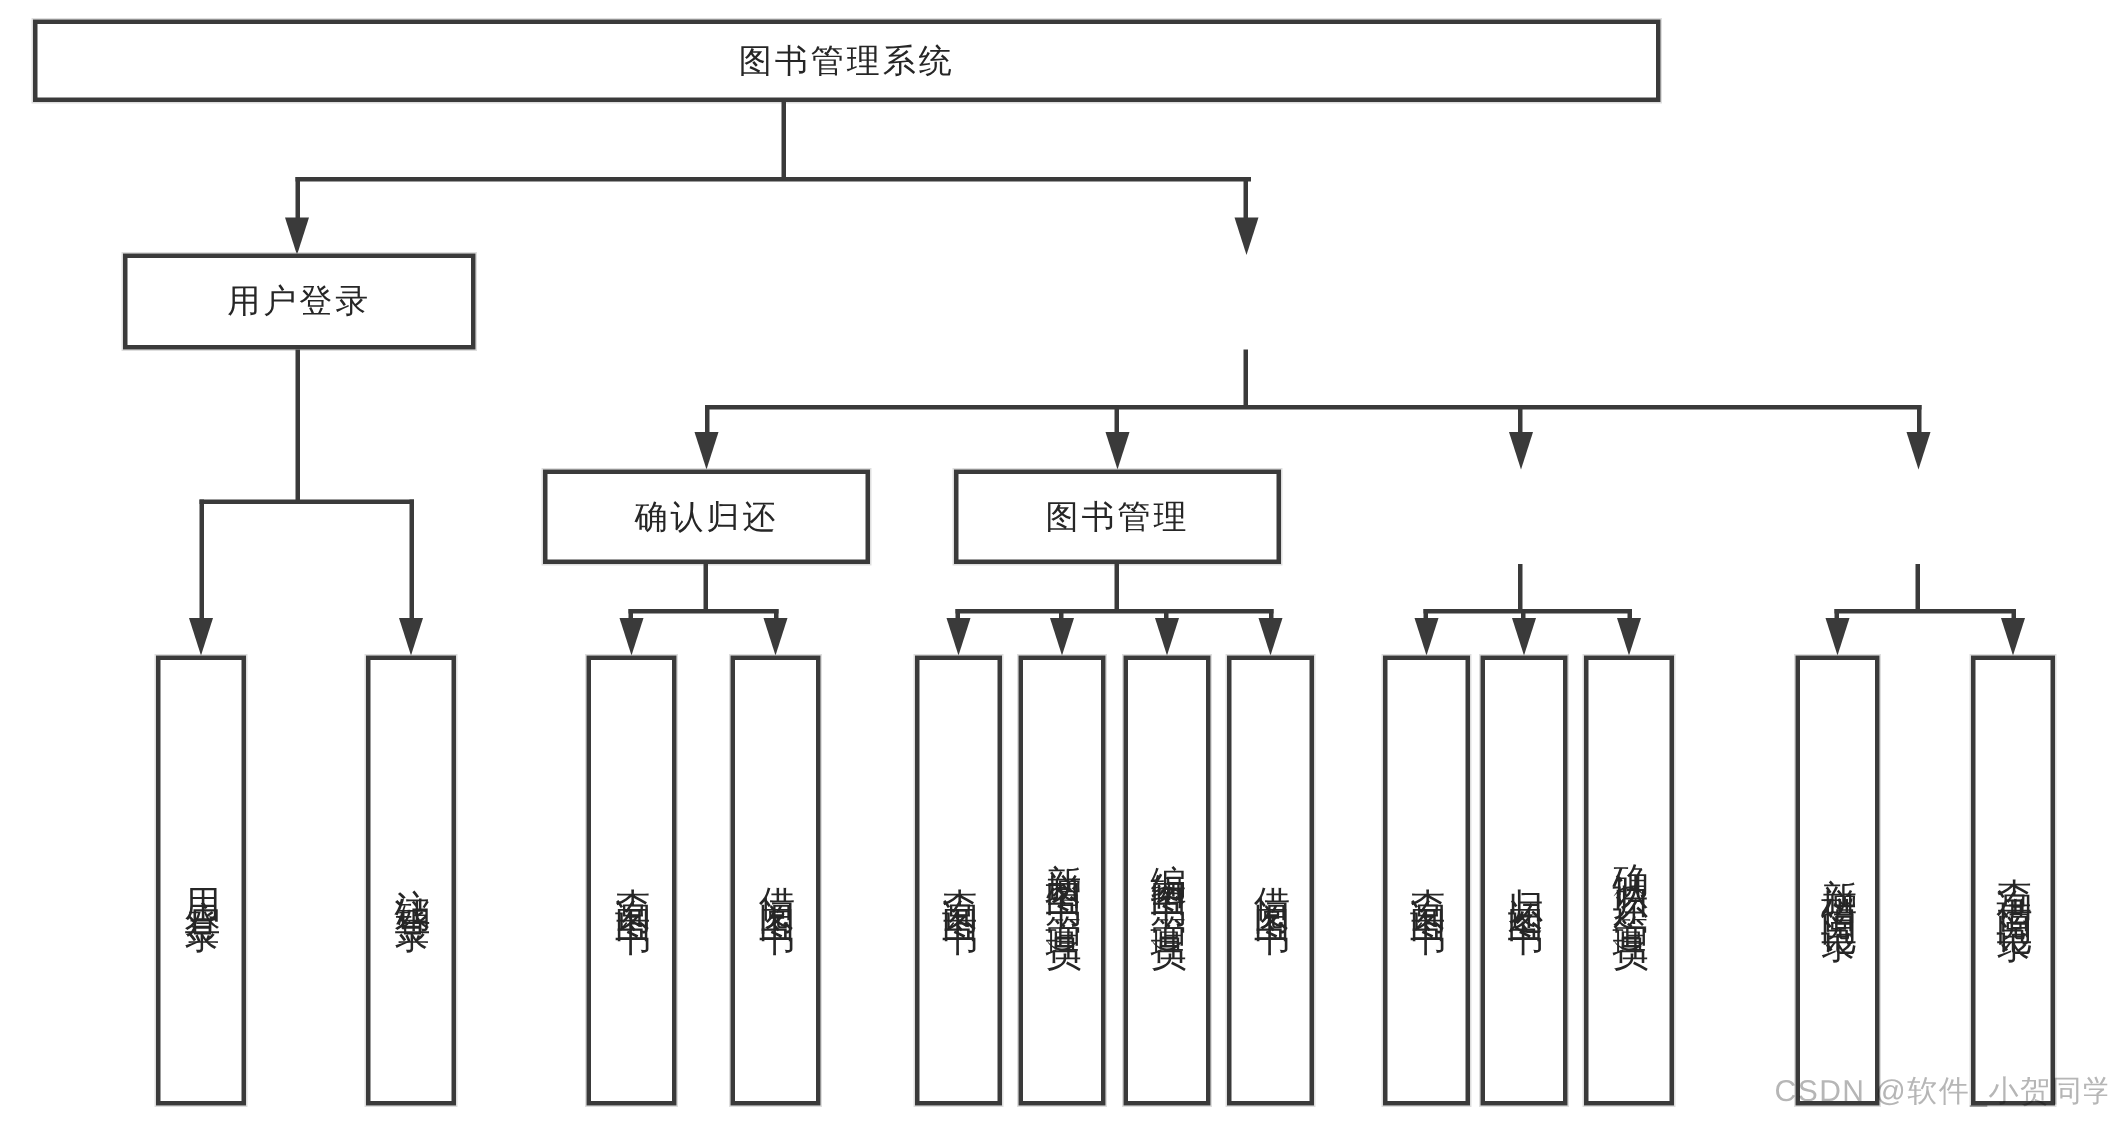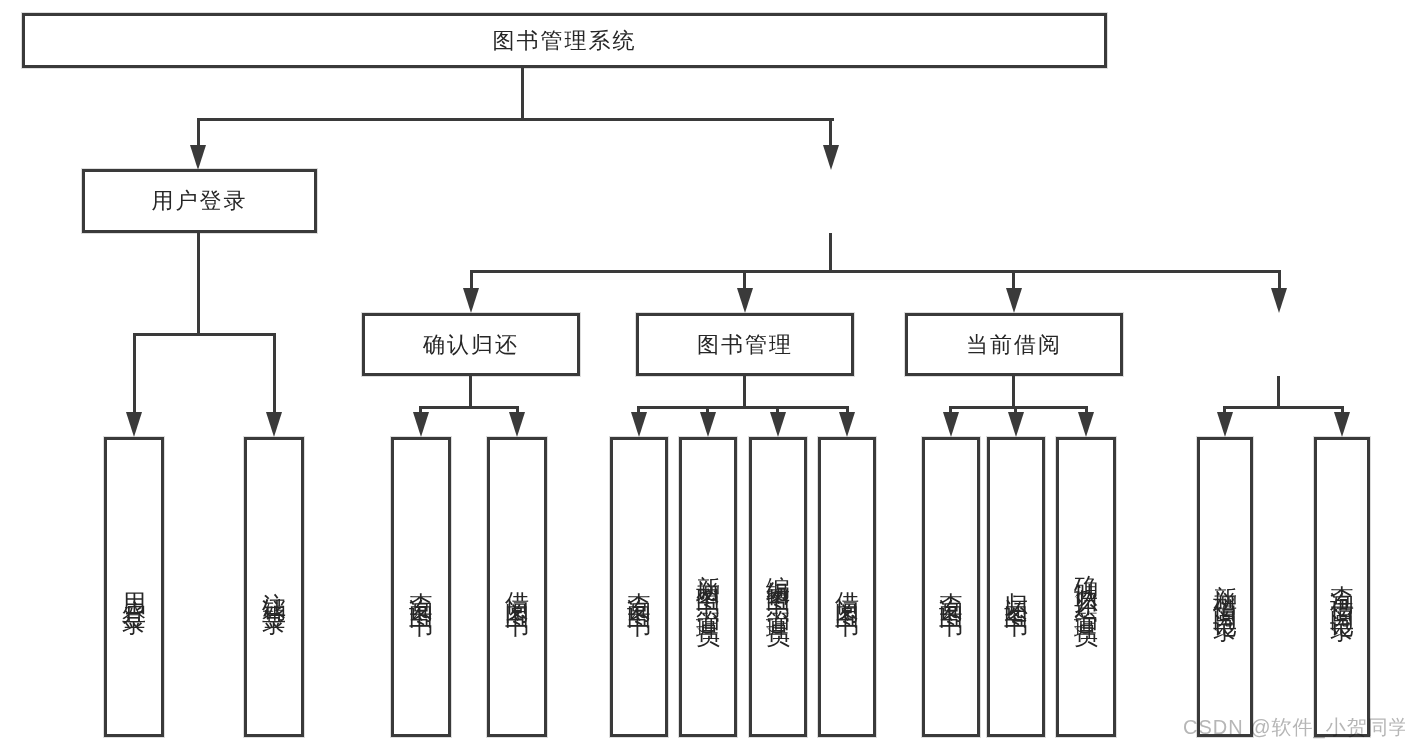--- a/index.html
+++ b/index.html
@@ -70,23 +70,20 @@
   <div class="line" style="left:1012px;top:270px;width:3px;height:18px;"></div>
   <div class="arrowhead" style="left:1006px;top:288px;"></div>
   <div class="line" style="left:1278px;top:270px;width:3px;height:18px;"></div>
   <div class="arrowhead" style="left:1271px;top:288px;"></div>
 
   <div class="box" style="left:362px;top:313px;width:218px;height:63px;">
     <span class="hlabel">确认归还</span>
   </div>
   <div class="box" style="left:636px;top:313px;width:218px;height:63px;">
     <span class="hlabel">图书管理</span>
-  </div>
-  <div class="box" style="left:905px;top:313px;width:218px;height:63px;">
-    <span class="hlabel">当前借阅</span>
   </div>
 
   <div class="line" style="left:469px;top:376px;width:3px;height:32px;"></div>
   <div class="line" style="left:419px;top:406px;width:100px;height:3px;"></div>
   <div class="line" style="left:419px;top:406px;width:3px;height:8px;"></div>
   <div class="arrowhead" style="left:413px;top:412px;"></div>
   <div class="line" style="left:516px;top:406px;width:3px;height:8px;"></div>
   <div class="arrowhead" style="left:509px;top:412px;"></div>
 
   <div class="line" style="left:743px;top:376px;width:3px;height:32px;"></div>

